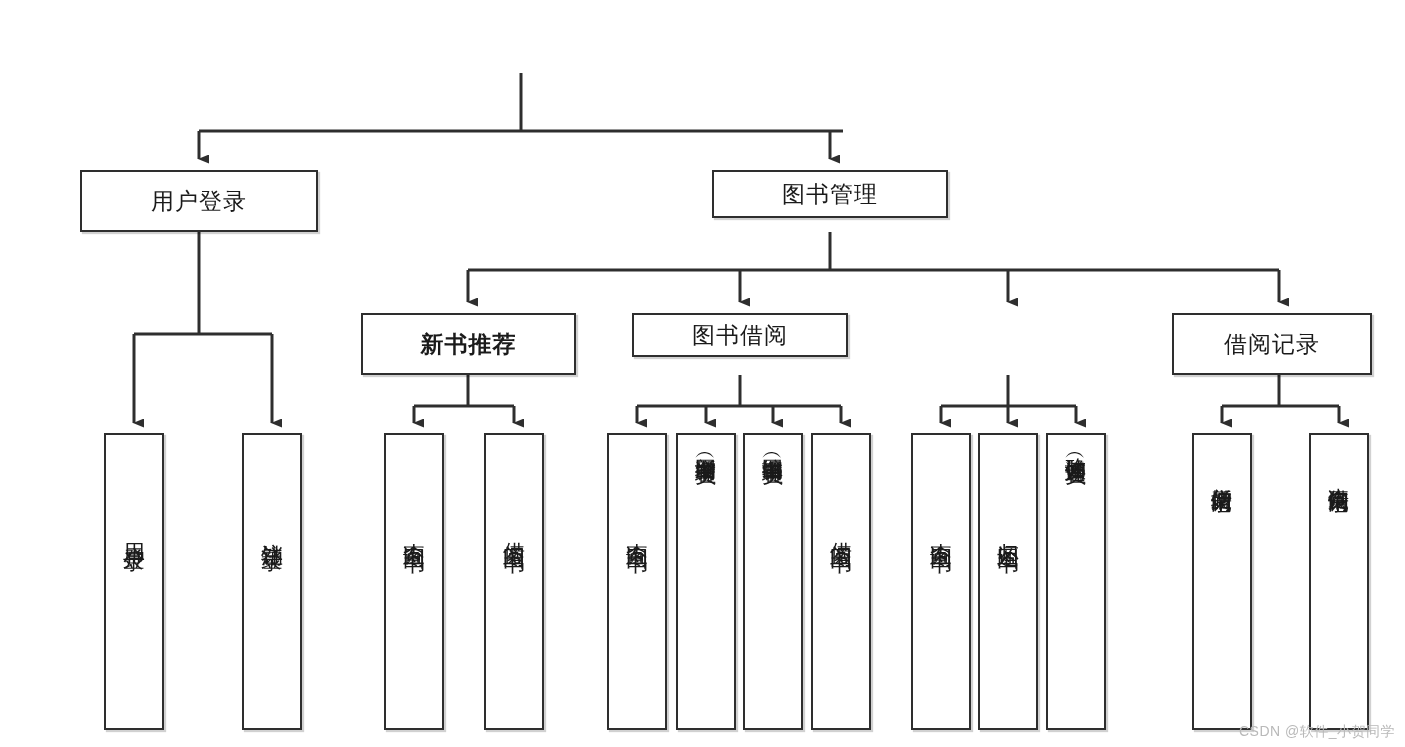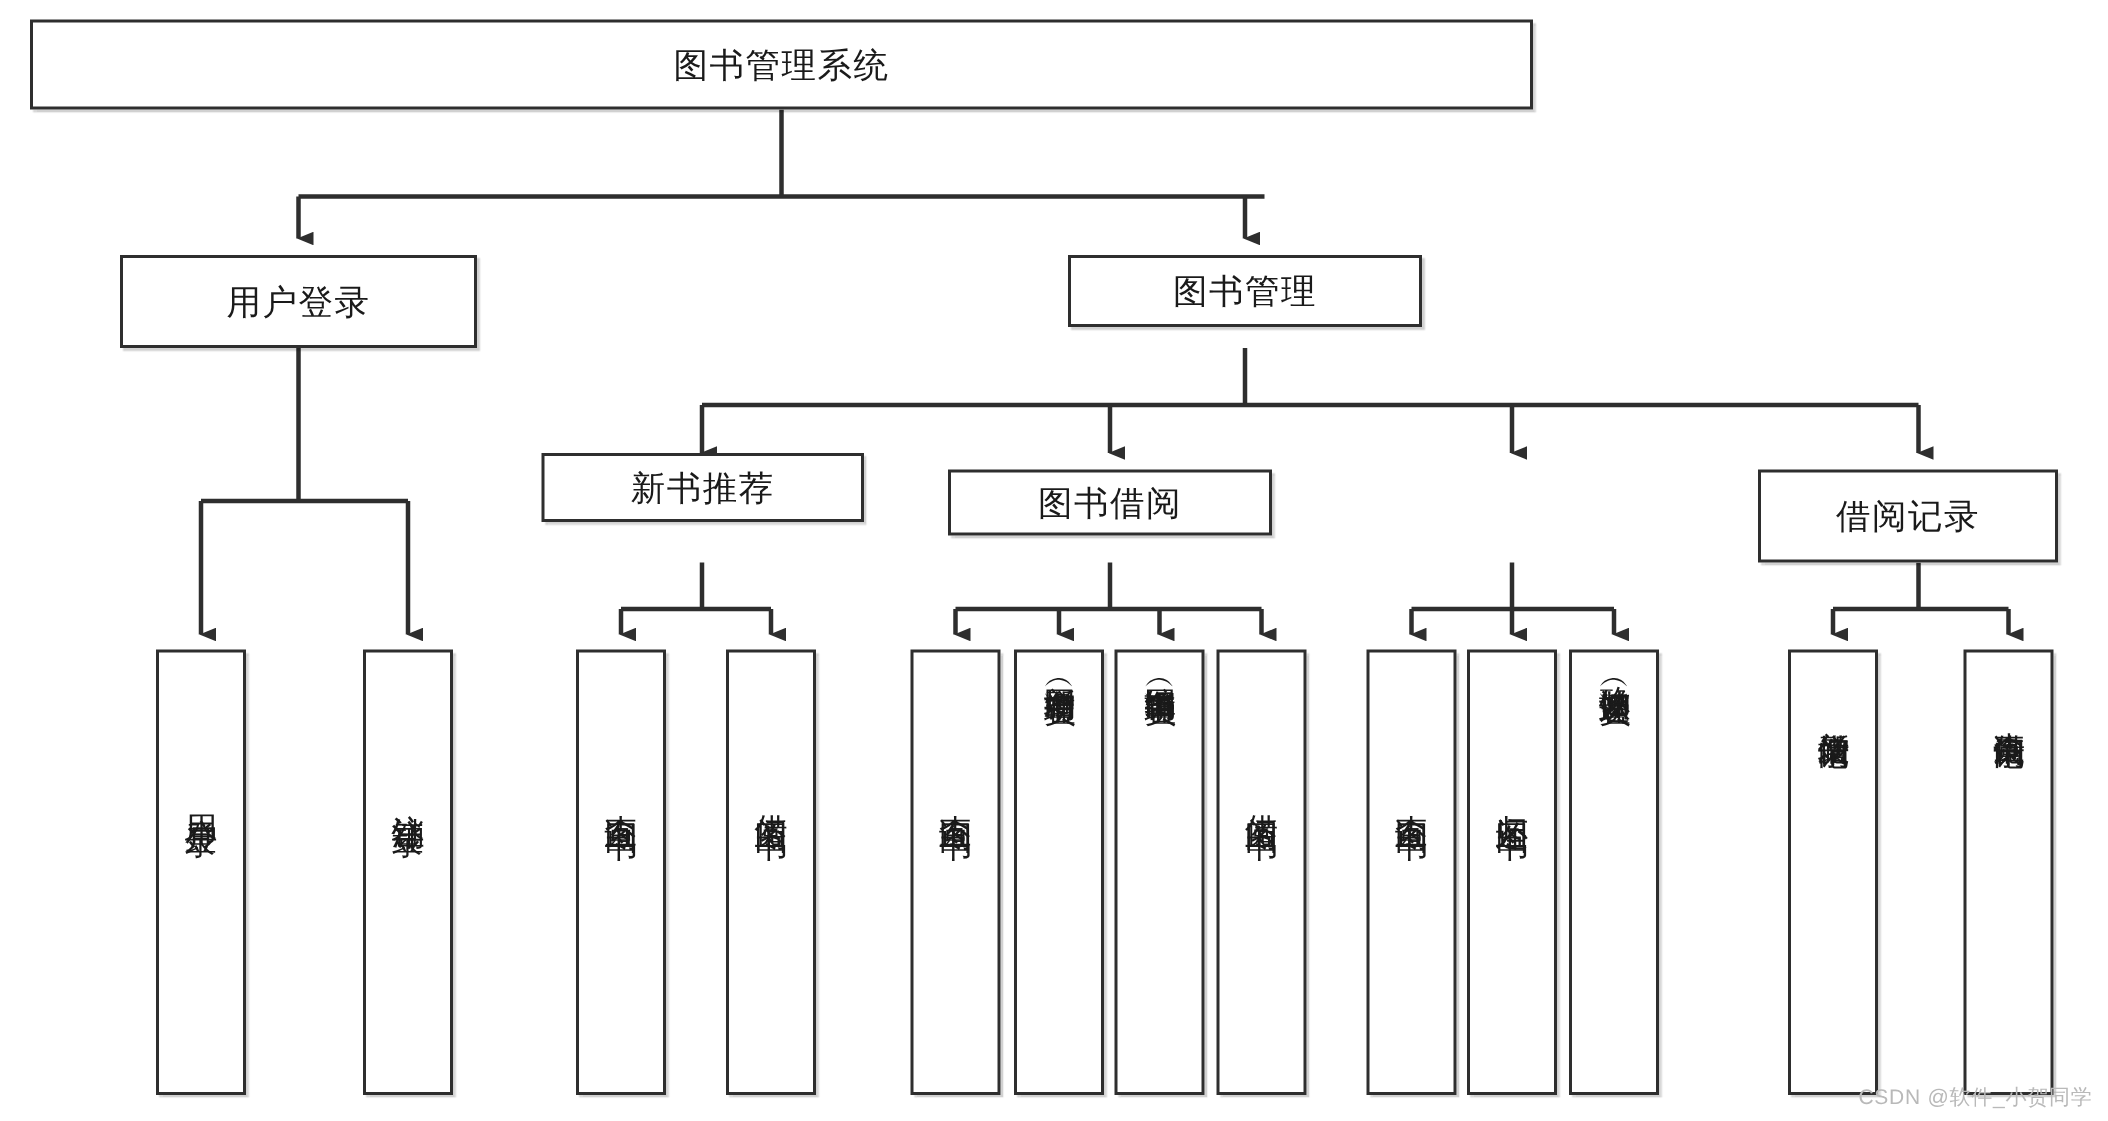--- a/index.html
+++ b/index.html
@@ -125,33 +125,30 @@
       <path d="M 1008,406 L 1008,423" marker-end="url(#arrowhead)"></path>
       <path d="M 1076,406 L 1076,423" marker-end="url(#arrowhead)"></path>
 
       <path d="M 1279,375 L 1279,406"></path>
       <path d="M 1222,406 L 1339,406"></path>
       <path d="M 1222,406 L 1222,423" marker-end="url(#arrowhead)"></path>
       <path d="M 1339,406 L 1339,423" marker-end="url(#arrowhead)"></path>
     </g>
   </svg>
 
-  <div class="node horiz" style="left:20px; top:13px; width:1002px; height:60px;">
-    <span class="node-label">图书管理系统</span>
-  </div>
 
   <div class="node horiz" style="left:80px; top:170px; width:238px; height:62px;">
     <span class="node-label">用户登录</span>
   </div>
 
   <div class="node horiz" style="left:712px; top:170px; width:236px; height:48px;">
     <span class="node-label">图书管理</span>
   </div>
 
-  <div class="node horiz" style="left:361px; top:302px; width:215px; height:46px;">
+  <div class="node horiz" style="left:361px; top:313px; width:215px; height:62px;font-weight:bold;">
     <span class="node-label">新书推荐</span>
   </div>
 
   <div class="node horiz" style="left:632px; top:313px; width:216px; height:44px;">
     <span class="node-label">图书借阅</span>
   </div>
 
 
   <div class="node horiz" style="left:1172px; top:313px; width:200px; height:62px;">
     <span class="node-label">借阅记录</span>

